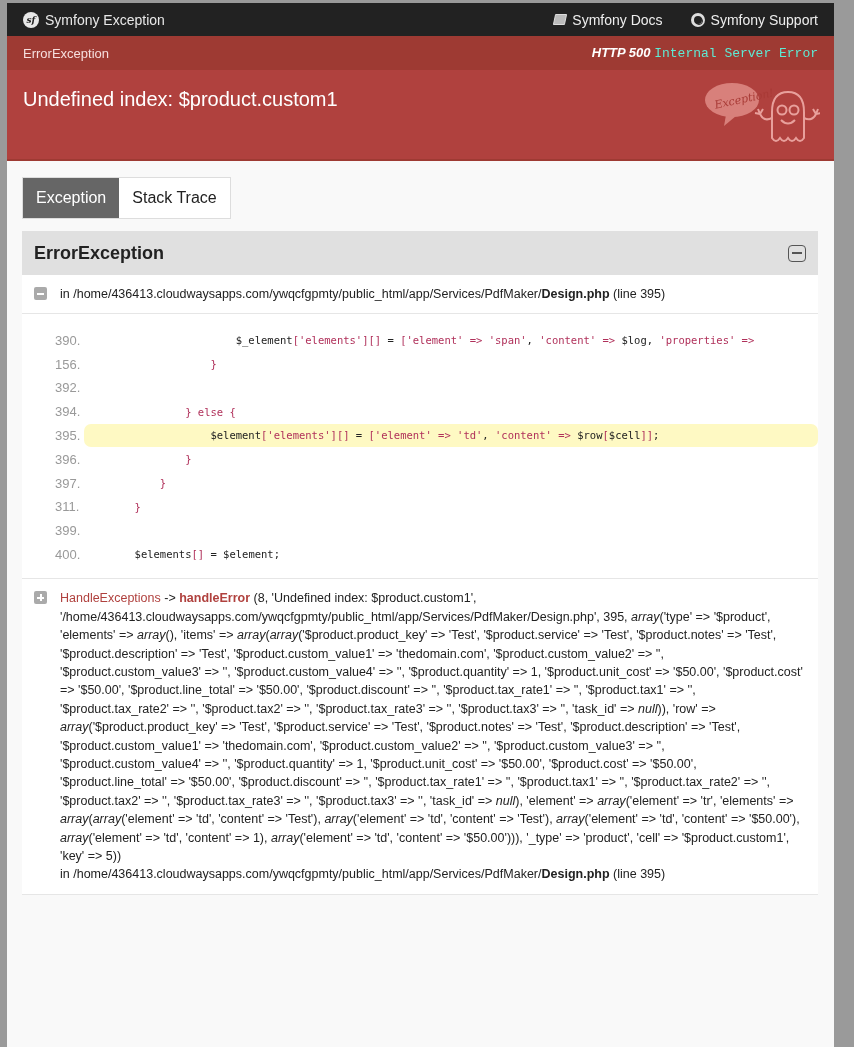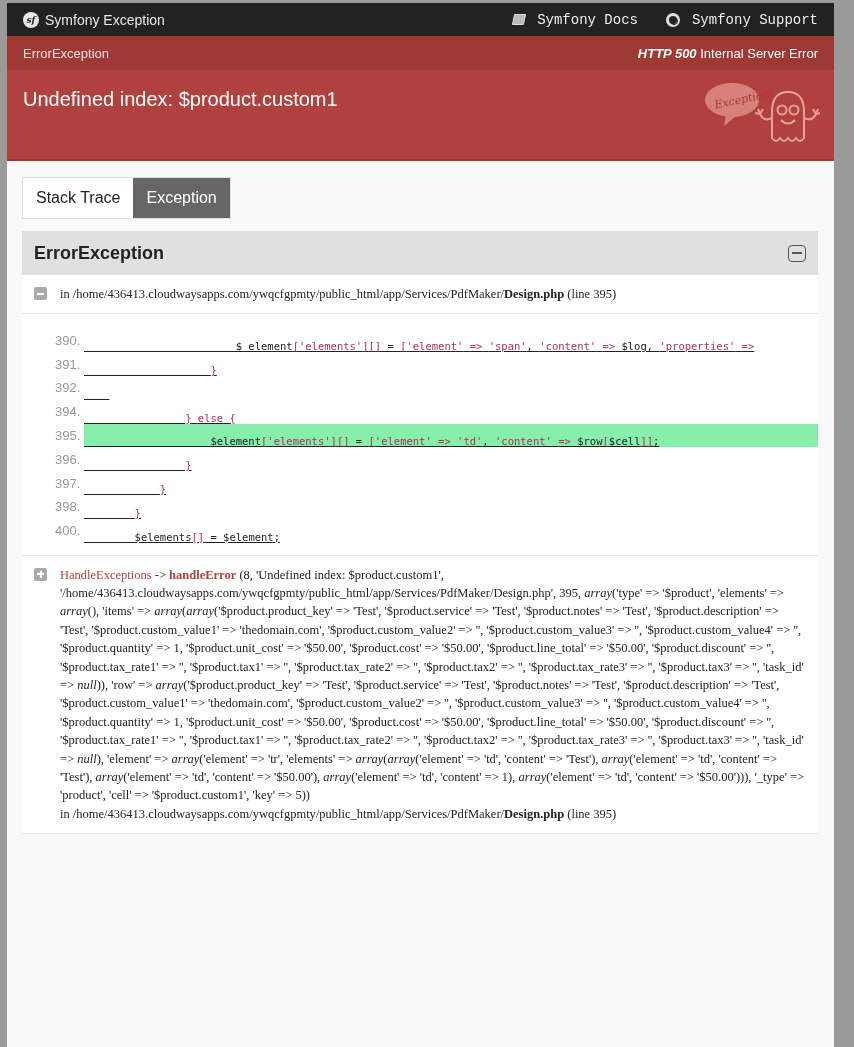--- a/index.html
+++ b/index.html
@@ -5,63 +5,63 @@
   * { box-sizing: border-box; margin: 0; padding: 0; }
   html, body { width: 854px; height: 1047px; overflow: hidden; }
   body { background: #9a9a9a; font-family: "Liberation Sans", sans-serif; color: #222; position: relative; }
   .page { position: absolute; left: 7px; top: 3px; width: 827px; height: 1044px; background: #f9f9f9; overflow: hidden; }
 
   
   .topbar { height: 33px; background: #222222; display: flex; align-items: center; padding: 0 16px; color: #e8e8e8; font-size: 14px; }
   .topbar .brand { display: flex; align-items: center; gap: 6px; }
   .sf-logo { width: 16px; height: 16px; border-radius: 50%; background: #e8e8e8; color: #222; font-size: 9px; font-style: italic; font-weight: bold; display: flex; align-items: center; justify-content: center; font-family: "DejaVu Serif", serif; }
   .topbar .links { margin-left: auto; display: flex; gap: 28px; }
-  .topbar .link { display: flex; align-items: center; gap: 12px; color: #eee; font-family: Liberation Mono, monospace; }
+  .topbar .link { display: flex; align-items: center; gap: 6px; color: #eee; }
   .book-icon { width: 12px; height: 11px; border: 1.5px solid #ddd; border-radius: 1px; transform: skewX(-12deg); position: relative; background: #bbb; }
   .lifebuoy-icon { width: 14px; height: 14px; border-radius: 50%; border: 3px solid #ddd; position: relative; }
   .lifebuoy-icon::after { content: ""; position: absolute; left: 1px; top: 1px; width: 6px; height: 6px; border-radius: 50%; border: 1px solid #222; }
 
   
   .statusbar { height: 34px; background: #9e3a33; display: flex; align-items: center; padding: 0 16px; color: #f6dede; font-size: 13px; }
   .statusbar .http { margin-left: auto; }
   .statusbar .http b { color: #fff; font-weight: bold; font-style: italic; }
-  .statusbar .http span { color: #ffffff; }
+  .statusbar .http span { color: #5eead4; font-family: Liberation Mono, monospace; }
 
   
   .errhead { height: 91px; background: #b0413e; position: relative; padding: 18px 16px; border-bottom: 2px solid #9e3a33; }
   .errhead h1 { color: #fff; font-weight: normal; font-size: 20px; }
   .ghost { position: absolute; right: 14px; top: 8px; width: 118px; height: 70px; }
 
   
   .tabs { position: absolute; left: 15px; top: 174px; display: flex; border: 1px solid #ddd; background: #fff; }
   .tab { padding: 11px 13px; font-size: 16px; color: #222; }
   .tab.active { background: #666666; color: #fff; }
 
   
   .panel { position: absolute; left: 15px; top: 228px; width: 796px; background: #fff; }
   .panel-head { height: 44px; background: #e0e0e0; display: flex; align-items: center; padding: 0 12px; }
   .panel-head h2 { font-size: 18px; font-weight: bold; color: #222; }
   .minus-box-icon { margin-left: auto; width: 18px; height: 17px; border: 1.5px solid #555; border-radius: 4px; position: relative; }
   .minus-box-icon::after { content: ""; position: absolute; left: 3px; right: 3px; top: 6.5px; height: 1.5px; background: #555; }
 
-  .trace-line { padding: 10px 12px; font-size: 12.5px; color: #222; line-height: 18.4px; border-bottom: 1px solid #e6e6e6; position: relative; padding-left: 38px; font-family: Liberation Serif, serif; }
+  .trace-line { padding: 10px 12px; font-size: 12.5px; color: #222; line-height: 18.4px; border-bottom: 1px solid #e6e6e6; position: relative; padding-left: 38px; }
   .toggle-icon { position: absolute; left: 12px; top: 12px; width: 13px; height: 13px; border-radius: 2px; background: #aaa; }
   .toggle-icon.minus::after { content: ""; position: absolute; left: 3px; right: 3px; top: 5.5px; height: 2px; background: #fff; }
   .toggle-icon.plus::before { content: ""; position: absolute; left: 3px; right: 3px; top: 5.5px; height: 2px; background: #fff; }
   .toggle-icon.plus::after { content: ""; position: absolute; top: 3px; bottom: 3px; left: 5.5px; width: 2px; background: #fff; }
   .cls { color: #b0413e; text-align: right; }
   .fn { color: #b0413e; font-weight: bold; }
   .trace-args i { font-style: italic; }
 
   
   .code { padding: 14px 0 12px 0; border-bottom: 1px solid #e6e6e6; font-family: "DejaVu Sans Mono", monospace; font-size: 10.5px; }
   .code-row { display: flex; height: 23.8px; align-items: center; }
   .code-row .ln { width: 62px; padding-left: 33px; font-family: "Liberation Sans", sans-serif; font-size: 13px; color: #999; flex-shrink: 0; }
-  .code-row .src { white-space: pre; color: #222; flex: 1; height: 100%; display: flex; align-items: flex-end; padding-left: 0; overflow: hidden; text-decoration: underline; }
-  .code-row.hl .src { background: #86efac; }
+  .code-row .src { white-space: pre; color: #222; flex: 1; height: 100%; display: flex; align-items: center; padding-left: 0; overflow: hidden; }
+  .code-row.hl .src { background: #fef9c3; border-radius: 7px; }
   .k { color: #b0305a; }
   .s { color: #b0305a; }
 </style>
 </head>
 <body>
 
 <div class="page">
 
   <div class="topbar">
     <div class="brand">
@@ -97,43 +97,43 @@
       <path d="M70 60 L70 34 Q70 14 86 14 Q102 14 102 34 L102 60 Q98 66 94 60 Q90 66 86 60 Q82 66 78 60 Q74 66 70 60 Z" fill="none" stroke="#e8a09c" stroke-width="2"></path>
       <circle cx="80" cy="32" r="4.5" fill="none" stroke="#e8a09c" stroke-width="2"></circle>
       <circle cx="92" cy="32" r="4.5" fill="none" stroke="#e8a09c" stroke-width="2"></circle>
       <path d="M79 42 Q86 49 93 42" fill="none" stroke="#e8a09c" stroke-width="2"></path>
       <path d="M70 40 Q62 44 58 36 M58 36 l-2 -5 M58 36 l3 -5 M58 36 l-5 -1" fill="none" stroke="#e8a09c" stroke-width="2"></path>
       <path d="M102 40 Q110 44 114 36 M114 36 l2 -5 M114 36 l-3 -5 M114 36 l5 -1" fill="none" stroke="#e8a09c" stroke-width="2"></path>
     </svg>
   </div>
 
   <div class="tabs">
+    <div class="tab active">Exception</div>
     <div class="tab">Stack Trace</div>
-    <div class="tab active">Exception</div>
   </div>
 
   <div class="panel">
     <div class="panel-head">
       <h2>ErrorException</h2>
       <span class="minus-box-icon"></span>
     </div>
 
     <div class="trace-line">
       <span class="toggle-icon minus"></span>
       <span>in /home/436413.cloudwaysapps.com/ywqcfgpmty/public_html/app/Services/PdfMaker/</span><b>Design.php</b>
       <span>(line 395)</span>
     </div>
 
     <div class="code" id="code-block">
         <div class="code-row">
           <span class="ln">390.</span>
           <span class="src"><span>                        $_element<span class="k">[</span><span class="s">'elements'</span><span class="k">]</span><span class="k">[</span><span class="k">]</span> = <span class="k">[</span><span class="s">'element'</span> <span class="k">=&gt;</span> <span class="s">'span'</span>, <span class="s">'content'</span> <span class="k">=&gt;</span> $log, <span class="s">'properties'</span> <span class="k">=&gt;</span></span></span>
         </div>
         <div class="code-row">
-          <span class="ln">391.</span>
+          <span class="ln">156.</span>
           <span class="src"><span>                    <span class="k">}</span></span></span>
         </div>
         <div class="code-row">
           <span class="ln">392.</span>
           <span class="src"><span>    </span></span>
         </div>
         <div class="code-row">
           <span class="ln">394.</span>
           <span class="src"><span>                <span class="k">}</span> <span class="k">else</span> <span class="k">{</span></span></span>
         </div>
@@ -143,22 +143,26 @@
         </div>
         <div class="code-row">
           <span class="ln">396.</span>
           <span class="src"><span>                <span class="k">}</span></span></span>
         </div>
         <div class="code-row">
           <span class="ln">397.</span>
           <span class="src"><span>            <span class="k">}</span></span></span>
         </div>
         <div class="code-row">
-          <span class="ln">398.</span>
+          <span class="ln">311.</span>
           <span class="src"><span>        <span class="k">}</span></span></span>
+        </div>
+        <div class="code-row">
+          <span class="ln">399.</span>
+          <span class="src"><span>    </span></span>
         </div>
         <div class="code-row">
           <span class="ln">400.</span>
           <span class="src"><span>        $elements<span class="k">[</span><span class="k">]</span> = $element;</span></span>
         </div>
       </div>
 
     <div class="trace-line">
       <span class="toggle-icon plus"></span>
       <span class="cls">HandleExceptions</span>

